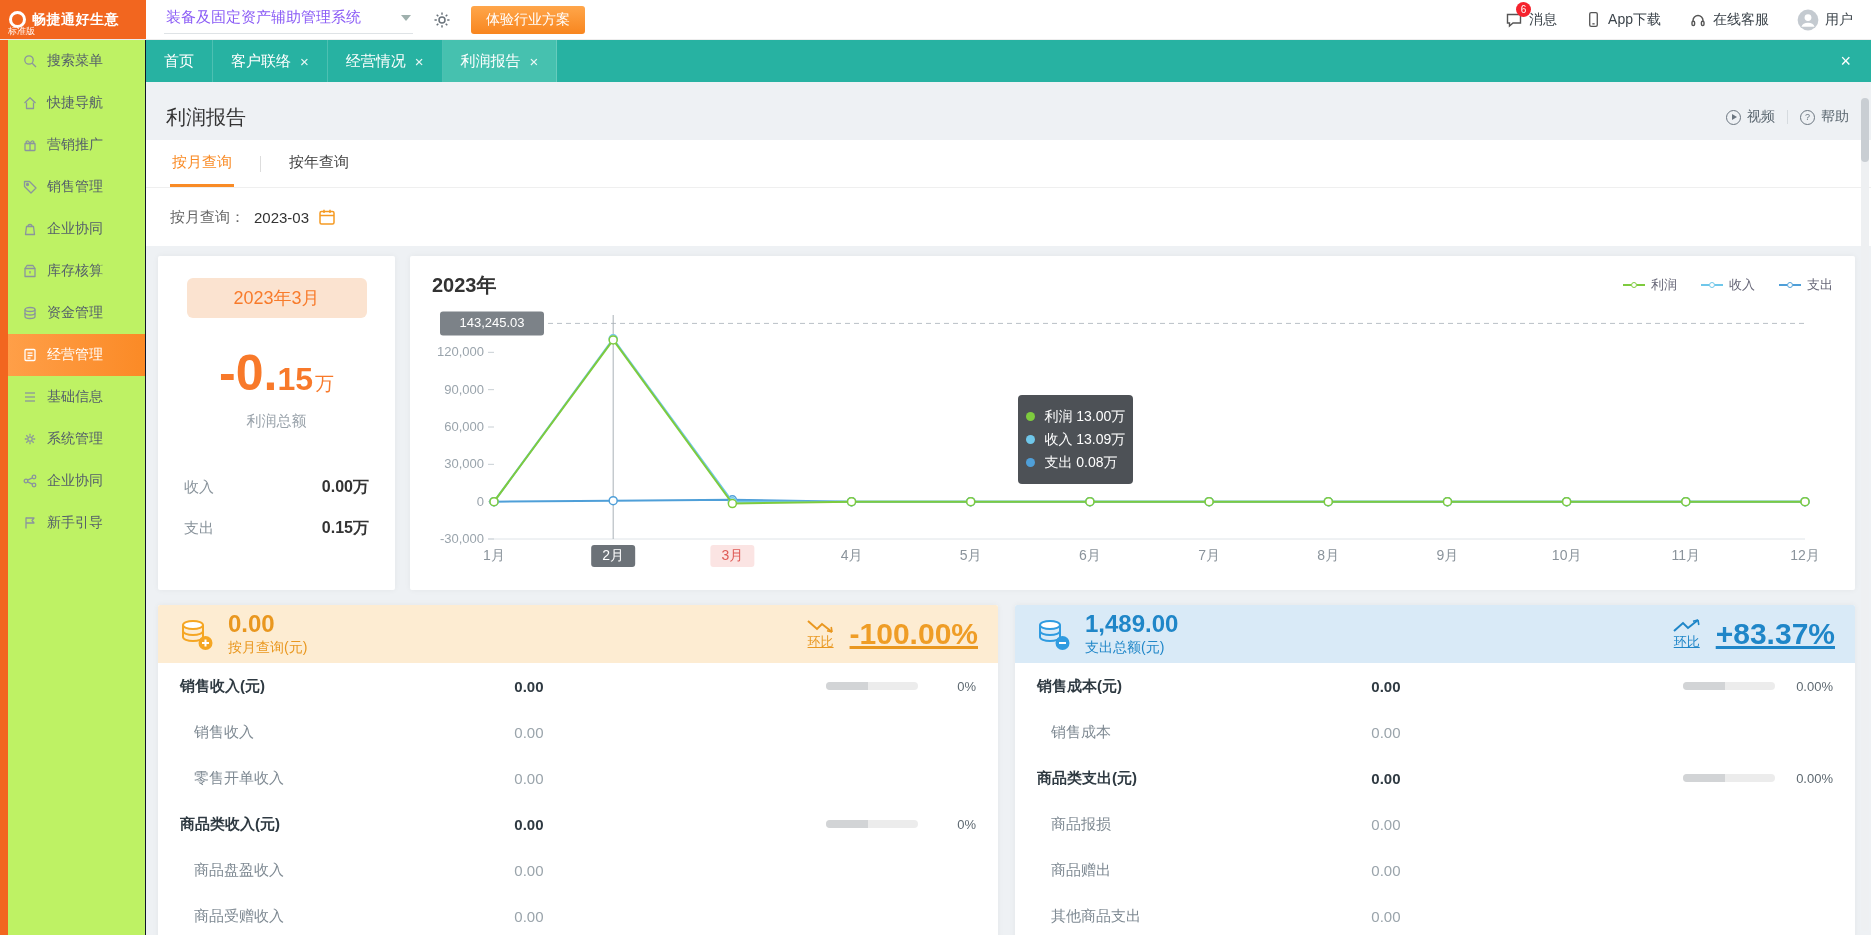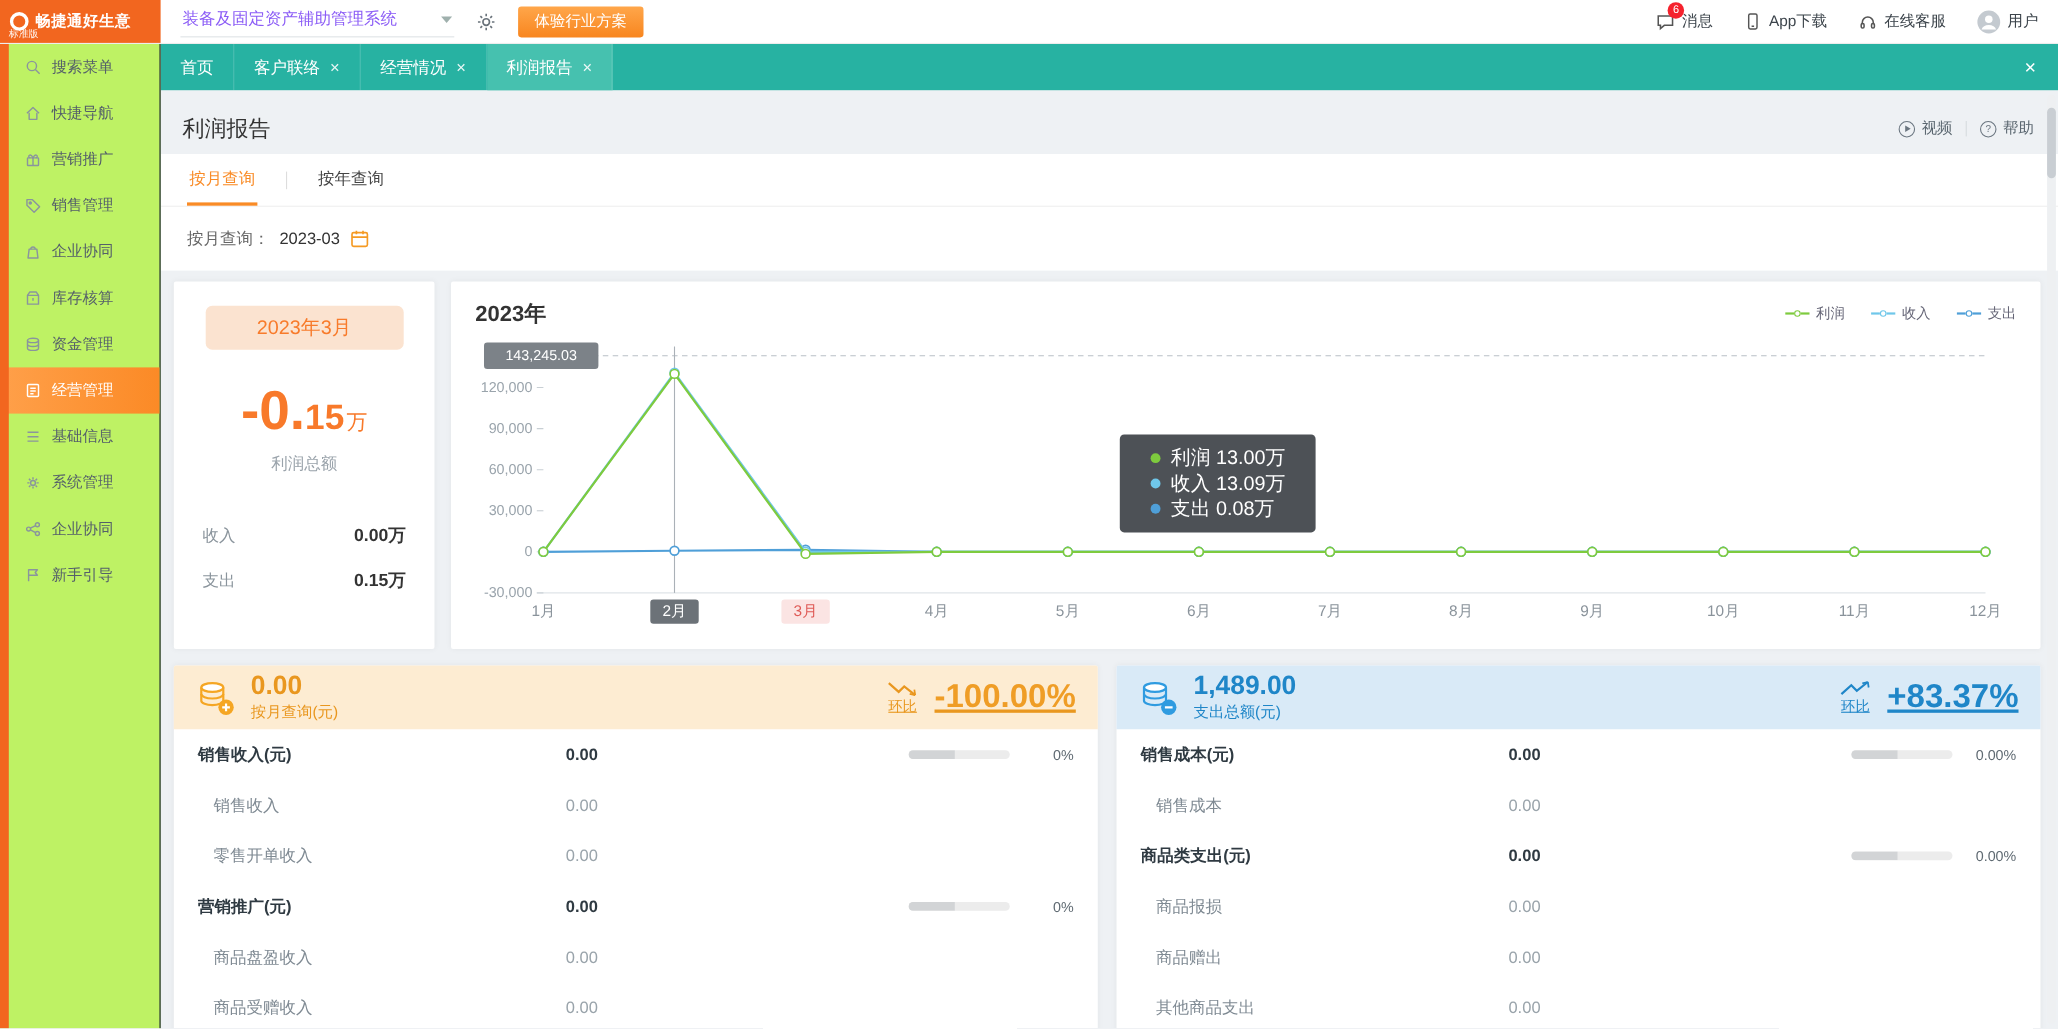--- a/index.html
+++ b/index.html
@@ -81,21 +81,21 @@
   
   .chart-card{flex:1;height:334px;padding:16px 22px 0;position:relative;}
   .chart-head{display:flex;align-items:flex-start;justify-content:space-between;}
   .chart-title{font-size:20px;font-weight:700;color:#333;}
   .legend{display:flex;gap:24px;align-items:center;font-size:13px;color:#667;padding-top:4px;}
   .lg-item{display:flex;align-items:center;gap:6px;cursor:pointer;}
   .lg-ic{display:inline-flex;align-items:center;}
   .lg-ic .l{width:8px;height:2px;display:inline-block;}
   .lg-ic .r{width:6px;height:6px;border:1.5px solid;border-radius:50%;background:#fff;display:inline-block;}
   .plot{position:relative;height:262px;margin-top:8px;}
-  #chart-tooltip{position:absolute;background:rgba(62,66,72,.92);border-radius:4px;padding:10px 28px;color:#fff;font-size:18px;pointer-events:none;z-index:3;}
+  #chart-tooltip{position:absolute;background:rgba(62,66,72,.92);border-radius:4px;padding:10px 8px;color:#fff;font-size:14px;pointer-events:none;z-index:3;}
   .tip-row{display:flex;align-items:center;gap:9px;line-height:23px;white-space:nowrap;}
   .tip-dot{width:9px;height:9px;border-radius:50%;display:inline-block;}
 
   
   .stats-row{display:flex;gap:17px;margin-top:15px;}
   .stat-card{flex:1;padding-bottom:4px;}
   .stat-header{display:flex;align-items:center;gap:14px;height:58px;padding:0 20px;border-radius:2px 2px 0 0;}
   .stat-card.income .stat-header{background:#fdecd2;color:#e9971f;}
   .stat-card.expense .stat-header{background:#d9eaf7;color:#1f86c8;}
   .sh-main{display:flex;flex-direction:column;justify-content:center;}
@@ -541,21 +541,21 @@
                   </div>
                   <div class="srow">
                     <span class="srow-label">销售收入</span>
                     <span class="srow-value">0.00</span>
                   </div>
                   <div class="srow">
                     <span class="srow-label">零售开单收入</span>
                     <span class="srow-value">0.00</span>
                   </div>
                   <div class="srow bold">
-                    <span class="srow-label">营销推广(元)</span>
+                    <span class="srow-label">商品类收入(元)</span>
                     <span class="srow-value">0.00</span>
                     <span class="srow-bar">
                       <span class="track">
                         <span class="fill"></span>
                       </span>
                       <span class="pct">0%</span>
                     </span>
                   </div>
                   <div class="srow">
                     <span class="srow-label">商品盘盈收入</span>

